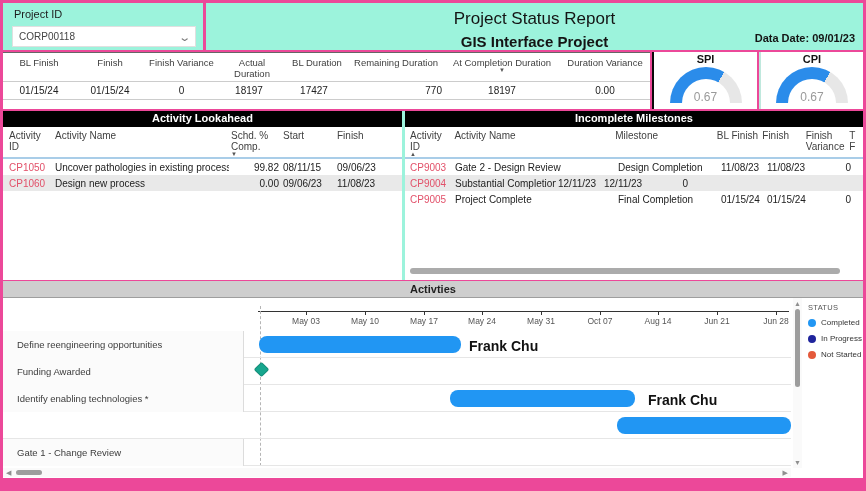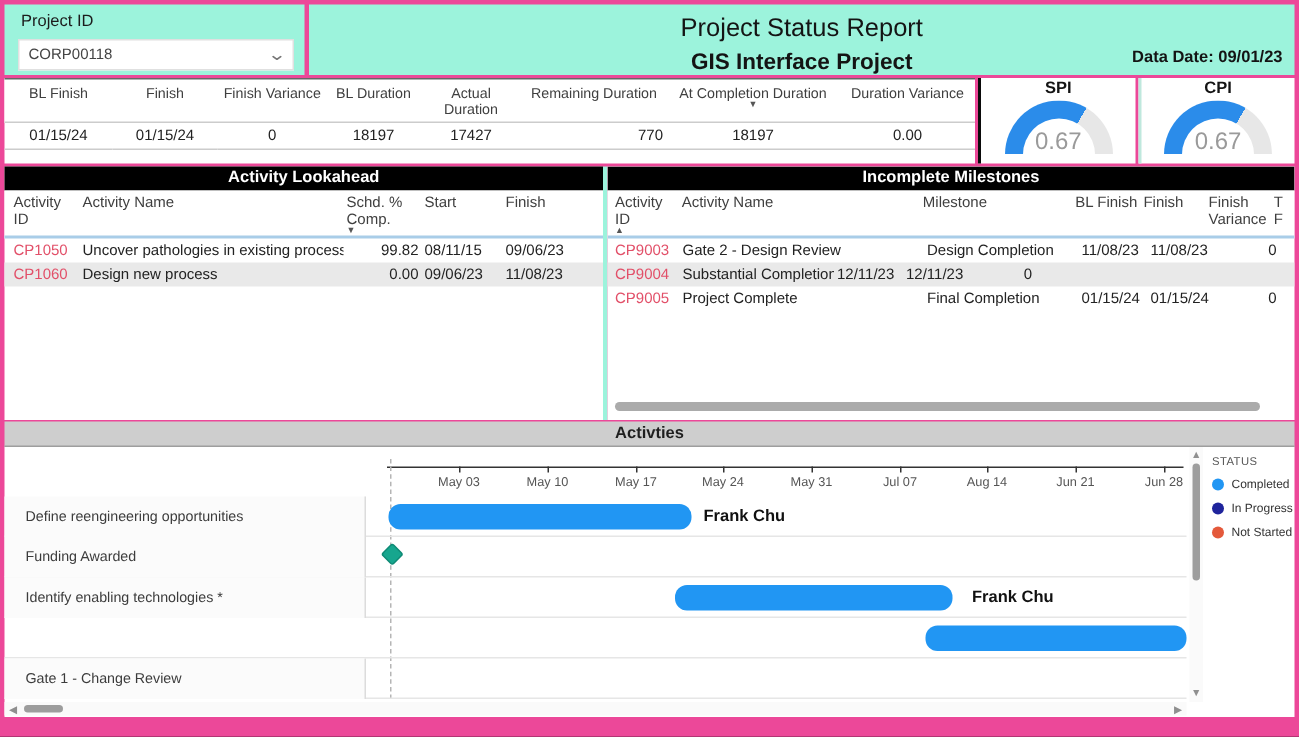--- a/index.html
+++ b/index.html
@@ -32,21 +32,21 @@
   .sort-ind { display:block; font-size:6px; color:#555; line-height:4px; height:5px; }
 
   .gauge-panel { top:52px; height:57px; border-left:2px solid #0a0a0a; }
   .spi-panel { left:652px; width:105px; }
   .cpi-panel { left:759px; width:104px; border-left:2px solid #bfe8dd; }
   .gauge-title { text-align:center; font-size:11px; font-weight:bold; color:#141414; margin-top:1px; }
   .gauge { position:relative; width:72px; height:37px; margin:2px auto 0; overflow:hidden; }
   .gauge-arc { position:absolute; left:0; top:0; width:72px; height:72px; border-radius:50%;
     background:conic-gradient(from 270deg, #2b8cea 0deg 120.6deg, #e7e7e7 120.6deg 180deg, #fff 180deg 360deg); }
   .gauge-hole { position:absolute; left:12px; top:12px; width:48px; height:48px; border-radius:50%; background:#fff; }
-  .gauge-value { position:absolute; bottom:0; left:0; width:100%; text-align:center; font-size:16px; color:#9a9a9a; }
+  .gauge-value { position:absolute; bottom:0; left:0; width:100%; text-align:center; font-size:12px; color:#9a9a9a; }
 
   
   .table-title { height:16px; background:#000; color:#fff; font-size:11px; font-weight:bold;
                  text-align:center; line-height:15px; }
   .lookahead-panel { left:3px; top:111px; width:399px; height:169px; }
   .milestones-panel { left:405px; top:111px; width:458px; height:169px; overflow:hidden; }
   .teal-divider { position:absolute; left:402px; top:111px; width:3px; height:169px; background:#9cf3dc; }
 
   .thead { display:flex; align-items:flex-start; min-height:27px; border-bottom:2px solid #a9cde8;
            background:#fff; padding-top:3px; }
@@ -72,21 +72,21 @@
   .axis-line { position:absolute; left:255px; top:13px; width:531px; height:0; border-top:1px solid #333; }
   .tickmark { position:absolute; top:13px; width:1px; height:4px; background:#333; }
   .ticklabel { position:absolute; top:18px; font-size:8.5px; color:#555; transform:translateX(-50%); white-space:nowrap; }
   .dotline { position:absolute; left:257px; top:8px; height:160px; width:0; border-left:1px dashed #b5b5b5; }
 
   .grow { position:absolute; left:0; width:788px; height:27px; border-bottom:1px solid #e6e6e6; }
   .glabel { position:absolute; left:0; top:0; width:241px; height:27px; background:#fbfbfb;
             border-right:1px solid #dcdcdc; font-size:9.5px; color:#3c3c3c; line-height:27px;
             padding-left:14px; white-space:nowrap; overflow:hidden; }
   .gbar { position:absolute; top:5px; height:17px; background:#2196f3; border-radius:8px; }
-  .gbar-label { position:absolute; top:7px; font-size:11px; font-weight:bold; color:#111; white-space:nowrap; }
+  .gbar-label { position:absolute; top:7px; font-size:14px; font-weight:bold; color:#111; white-space:nowrap; }
   .gdiamond { position:absolute; top:6px; width:11px; height:11px; background:#17a68e;
               transform:rotate(45deg); border-radius:2px; border:1px solid #0e8a75; }
 
   .vscroll { position:absolute; left:790px; top:0; width:9px; height:170px; background:#fafafa; }
   .vscroll .up { position:absolute; top:2px; left:0; width:9px; text-align:center; font-size:7px; color:#8f8f8f; }
   .vscroll .down { position:absolute; bottom:2px; left:0; width:9px; text-align:center; font-size:7px; color:#8f8f8f; }
   .vthumb { position:absolute; top:11px; left:2px; width:5px; height:78px; border-radius:3px; background:#9d9d9d; }
   .hscroll { position:absolute; left:0; bottom:1px; width:788px; height:9px; background:#fafafa; }
   .hscroll .left { position:absolute; left:3px; top:1px; font-size:7px; color:#8f8f8f; }
   .hscroll .right { position:absolute; right:3px; top:1px; font-size:7px; color:#8f8f8f; }
@@ -118,22 +118,22 @@
     <div class="rpt-title">Project Status Report</div>
     <div class="rpt-sub">GIS Interface Project</div>
     <div class="data-date">Data Date: 09/01/23</div>
   </div>
 
   <div class="panel metrics-panel">
     <div class="mrow head">
       <div class="mcell c0">BL Finish</div>
       <div class="mcell c1">Finish</div>
       <div class="mcell c2">Finish Variance</div>
+      <div class="mcell c4">Actual Duration</div>
       <div class="mcell c3">BL Duration</div>
-      <div class="mcell c4">Actual Duration</div>
       <div class="mcell c5">Remaining Duration</div>
       <div class="mcell c6">
         <span>At Completion Duration</span>
         <span class="sort-ind">▼</span>
       </div>
       <div class="mcell c7">Duration Variance</div>
     </div>
     <div class="mrow vals">
       <div class="mcell c0">01/15/24</div>
       <div class="mcell c1">01/15/24</div>
@@ -249,21 +249,21 @@
     <div class="tickmark" style="left:538px"></div>
     <div class="tickmark" style="left:597px"></div>
     <div class="tickmark" style="left:655px"></div>
     <div class="tickmark" style="left:714px"></div>
     <div class="tickmark" style="left:773px"></div>
     <div class="ticklabel" style="left:303px">May 03</div>
     <div class="ticklabel" style="left:362px">May 10</div>
     <div class="ticklabel" style="left:421px">May 17</div>
     <div class="ticklabel" style="left:479px">May 24</div>
     <div class="ticklabel" style="left:538px">May 31</div>
-    <div class="ticklabel" style="left:597px">Jul 07</div>
+    <div class="ticklabel" style="left:597px">Oct 07</div>
     <div class="ticklabel" style="left:655px">Aug 14</div>
     <div class="ticklabel" style="left:714px">Jun 21</div>
     <div class="ticklabel" style="left:773px">Jun 28</div>
 
     <div class="dotline"></div>
 
     <div class="grow" style="top:33px">
       <div class="glabel">Define reengineering opportunities</div>
       <div class="gbar" style="left:256px;width:202px"></div>
       <div class="gbar-label" style="left:466px">Frank Chu</div>

